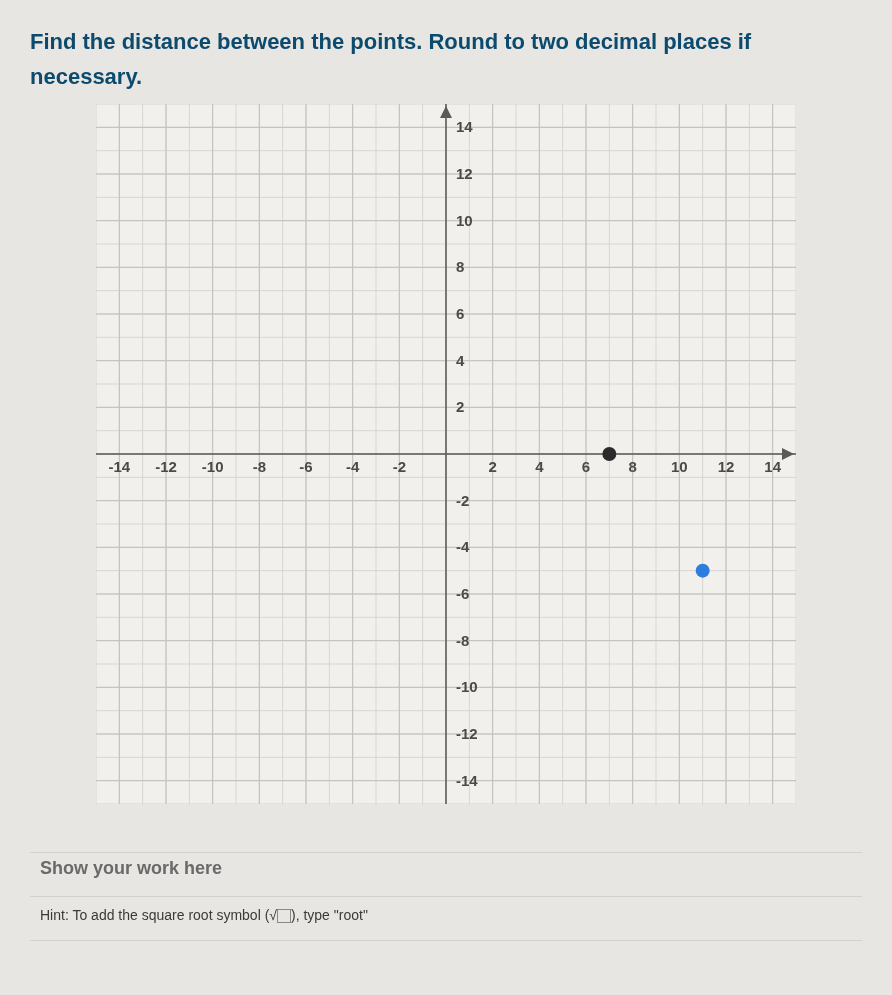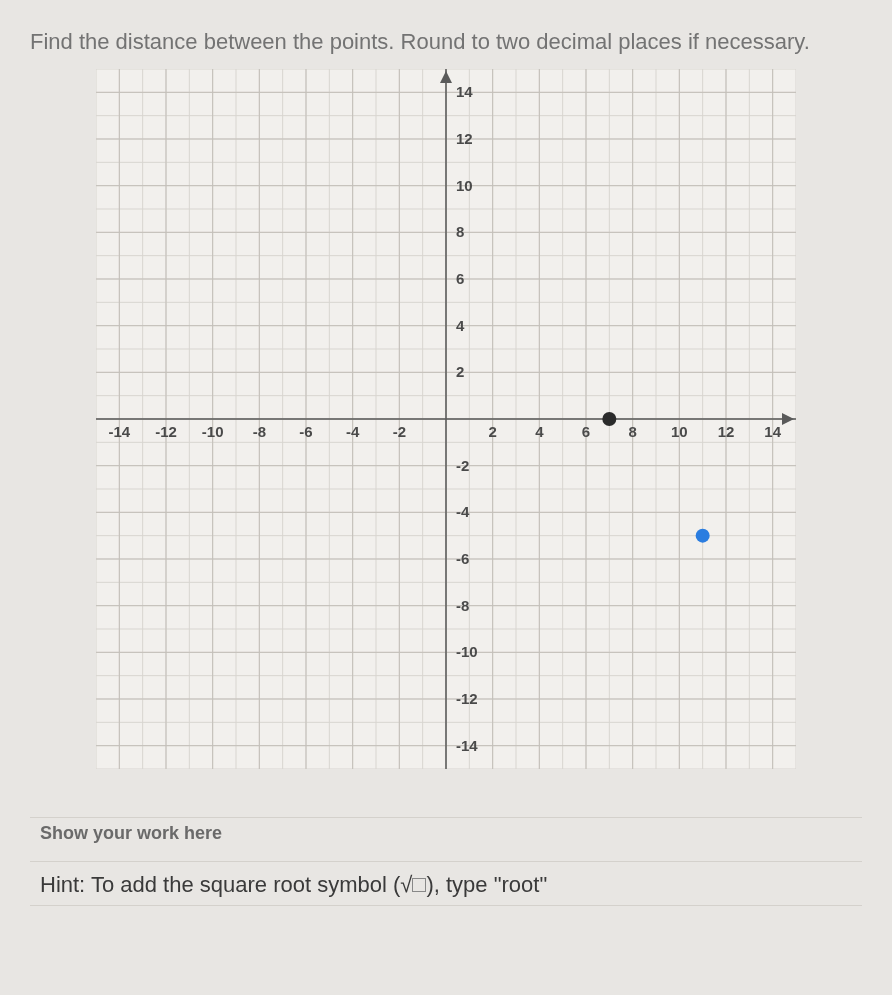--- a/index.html
+++ b/index.html
@@ -8,23 +8,23 @@
     height: 995px;
     background: #e8e6e3;
     font-family: -apple-system, BlinkMacSystemFont, "Segoe UI", Arial, sans-serif;
     color: #333;
     padding: 24px 30px;
     position: relative;
   }
   .question {
     font-size: 22px;
     line-height: 1.6;
-    color: #737373;
+    color: #0c4a6e;
     margin-bottom: 0;
-    font-weight: 400;
+    font-weight: 700;
   }
   .chart-wrap {
     display: flex;
     justify-content: center;
     margin-top: 10px;
     margin-bottom: 40px;
   }
   .chart {
     position: relative;
     width: 700px;
@@ -41,21 +41,21 @@
     font-weight: 600;
   }
   .arrow { fill: #5a5a5a; }
   .work-title {
     font-size: 18px;
     color: #6a6a6a;
     margin-bottom: 28px;
     font-weight: bold;
   }
   .hint {
-    font-size: 22px;
+    font-size: 14px;
     color: #3a3a3a;
   }
   .sqrt-box {
     display: inline-block;
     border: 1px solid #888;
     width: 14px;
     height: 14px;
     vertical-align: middle;
     position: relative;
     top: -1px;

